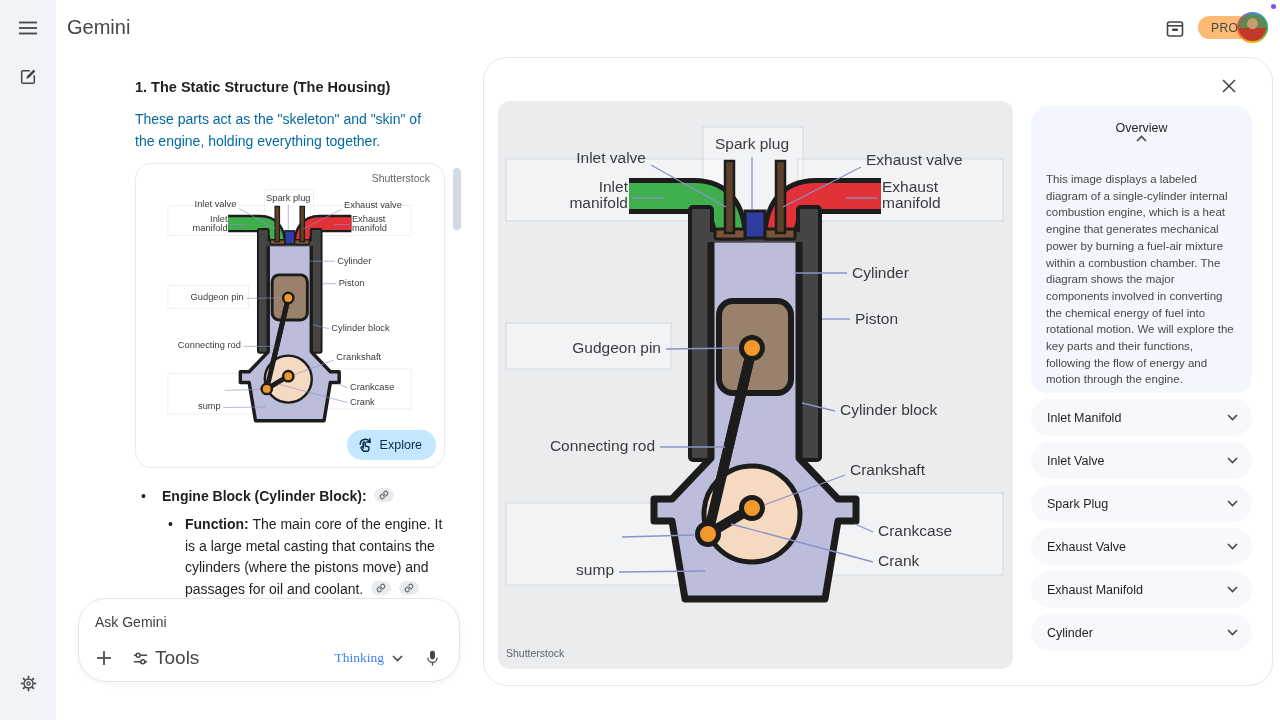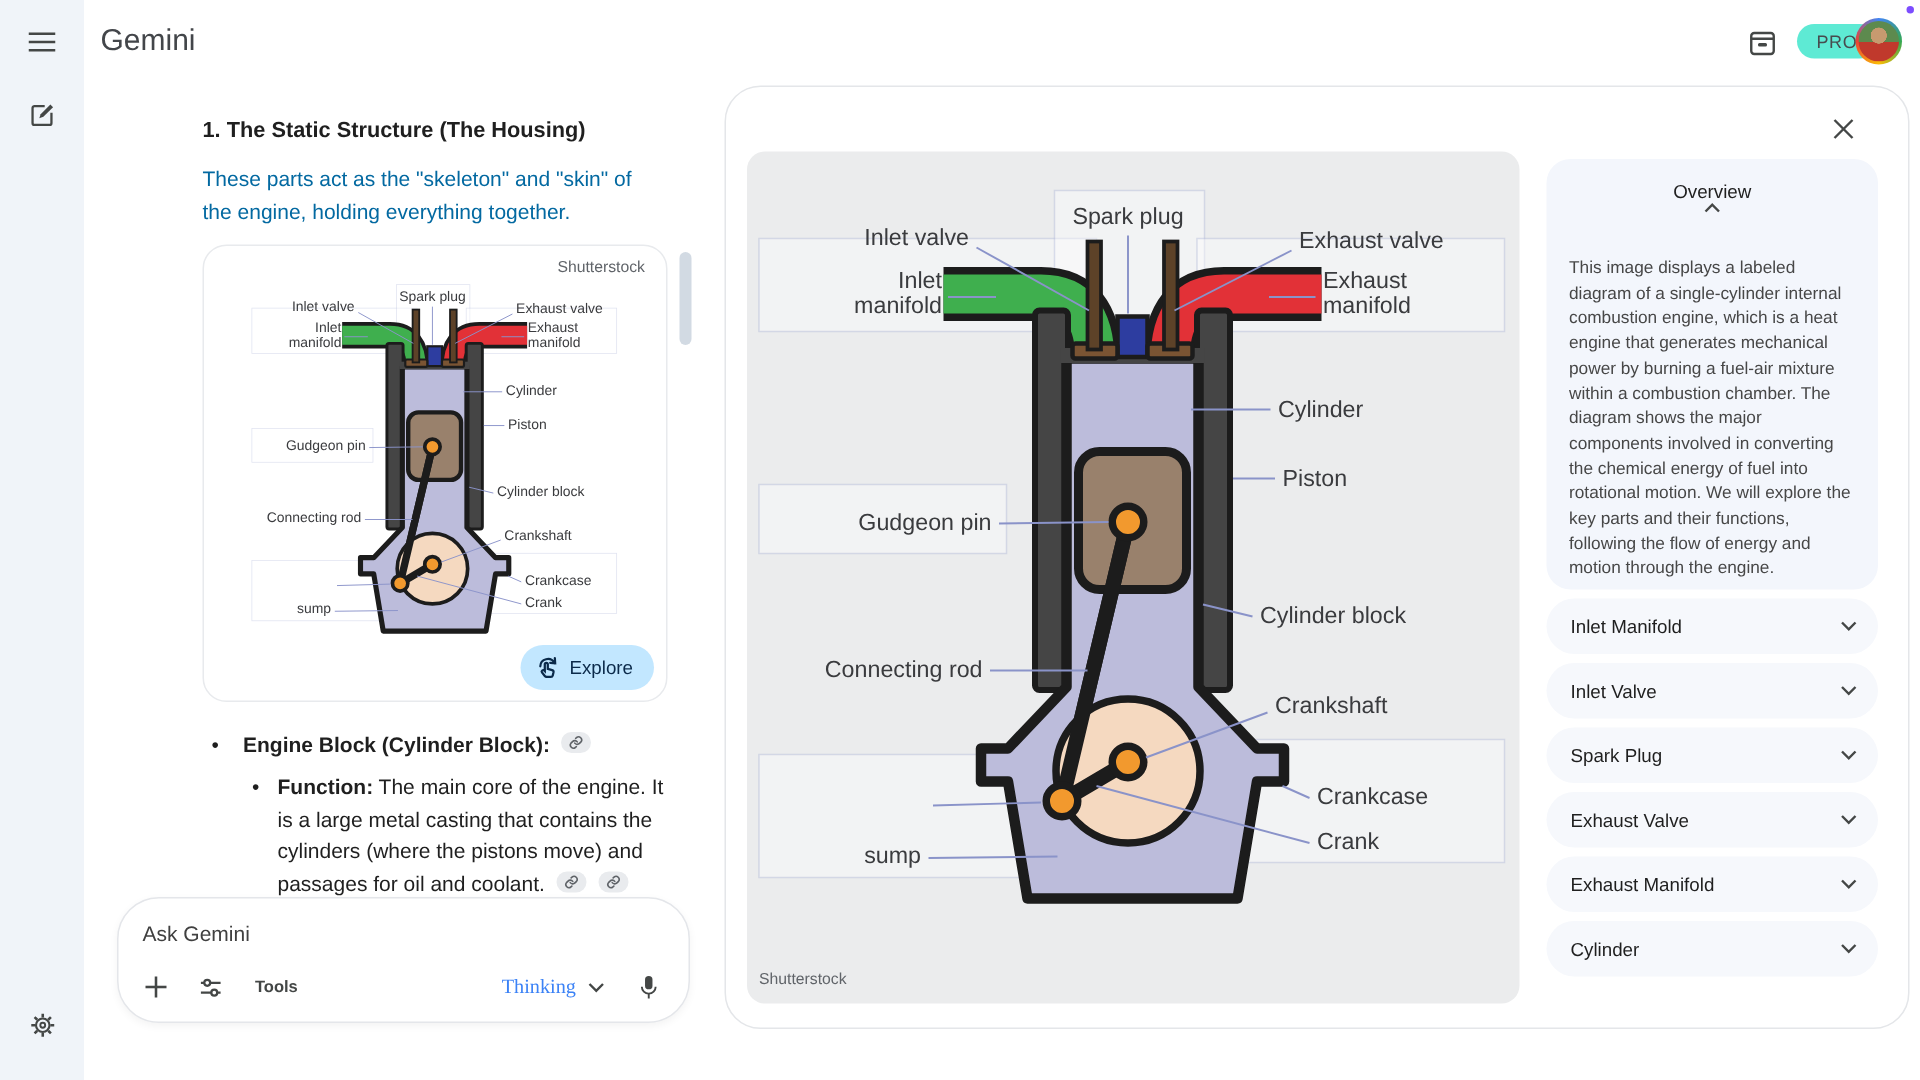--- a/index.html
+++ b/index.html
@@ -11,21 +11,21 @@
   .rail { position:absolute; left:0; top:0; width:56px; height:720px; background:#f0f4f9; }
   .rail-btn { position:absolute; left:14px; width:28px; height:28px; border:none; background:transparent;
     display:flex; align-items:center; justify-content:center; cursor:pointer; color:#444746; }
   .rail-btn svg { display:block; }
 
   
   .app-title { position:absolute; left:67px; top:16px; font-size:20px; color:#43464a; }
   .hdr-icon-btn { position:absolute; top:16px; width:26px; height:26px; border:none; background:transparent;
     display:flex; align-items:center; justify-content:center; cursor:pointer; color:#444746; }
   .pro-badge { position:absolute; left:1198px; top:16px; height:23px; padding:0 13px; border-radius:12px;
-    background:#5eead4; color:#474b4e; font-size:12px; display:flex; align-items:center; letter-spacing:.4px; cursor:pointer; }
+    background:#fdba74; color:#474b4e; font-size:12px; display:flex; align-items:center; letter-spacing:.4px; cursor:pointer; }
   .avatar { position:absolute; left:1237px; top:12px; width:31px; height:31px; border-radius:50%; cursor:pointer;
     background:conic-gradient(#4285f4,#34a853,#fbbc05,#ea4335,#4285f4); padding:2px; }
   .avatar-inner { width:100%; height:100%; border-radius:50%;
     background: radial-gradient(circle at 50% 36%, #c79a6f 0 24%, rgba(0,0,0,0) 25%),
                 linear-gradient(#5d8a4e 0 52%, #c0392c 52% 100%); }
   .notif-dot { position:absolute; left:1271px; top:4px; width:5px; height:5px; border-radius:50%; background:#7c4dff; }
 
   
   .chat-heading { position:absolute; left:135px; top:79px; width:320px; font-size:14.5px; font-weight:700; }
   .chat-para { position:absolute; left:135px; top:109px; width:300px; font-size:14px; line-height:21.5px; color:#0369a1; }
@@ -50,21 +50,21 @@
   .link-chip { display:inline-flex; align-items:center; justify-content:center; width:20px; height:14px;
     border-radius:7px; background:#e9ebee; color:#5f6368; vertical-align:1px; margin-left:4px; cursor:pointer; }
 
   
   .input-card { position:absolute; left:78px; top:598px; width:382px; height:84px; background:#fff;
     border:1px solid #e4e6ea; border-radius:28px; box-shadow:0 2px 6px rgba(0,0,0,.05); }
   .input-ph { position:absolute; left:16px; top:15px; font-size:14px; color:#404040; cursor:text; }
   .ic-btn { position:absolute; border:none; background:transparent; color:#444746; display:flex; align-items:center;
     justify-content:center; cursor:pointer; }
   .plus-btn { left:10px; top:44px; width:30px; height:30px; font-size:21px; font-weight:400; }
-  .tools-btn { left:48px; top:46px; height:26px; padding:0 6px; gap:22px; font-size:11px; color:#444746; font-family:"Liberation Sans",sans-serif;font-weight:bold; }
+  .tools-btn { left:48px; top:46px; height:26px; padding:0 6px; gap:7px; font-size:19px; color:#444746; font-family:"Liberation Sans",sans-serif; }
   .thinking-btn { right:52px; top:46px; height:26px; padding:0 4px; gap:8px; font-size:13.5px; color:#3b82f6; font-family:Liberation Serif, serif; }
   .mic-btn { right:12px; top:44px; width:30px; height:30px; }
   .disclaimer { position:absolute; left:56px; top:695px; width:424px; text-align:center; font-size:10.8px; color:#60646b; }
 
   
   .panel { position:absolute; left:483px; top:57px; width:790px; height:629px; background:#fff;
     border:1px solid #e4e6e9; border-radius:24px; }
   .close-btn { position:absolute; right:30px; top:15px; width:26px; height:26px; border:none; background:transparent;
     color:#444746; display:flex; align-items:center; justify-content:center; cursor:pointer; }
   .image-area { position:absolute; left:14px; top:43px; width:515px; height:568px; background:#ebeced; border-radius:12px; }

